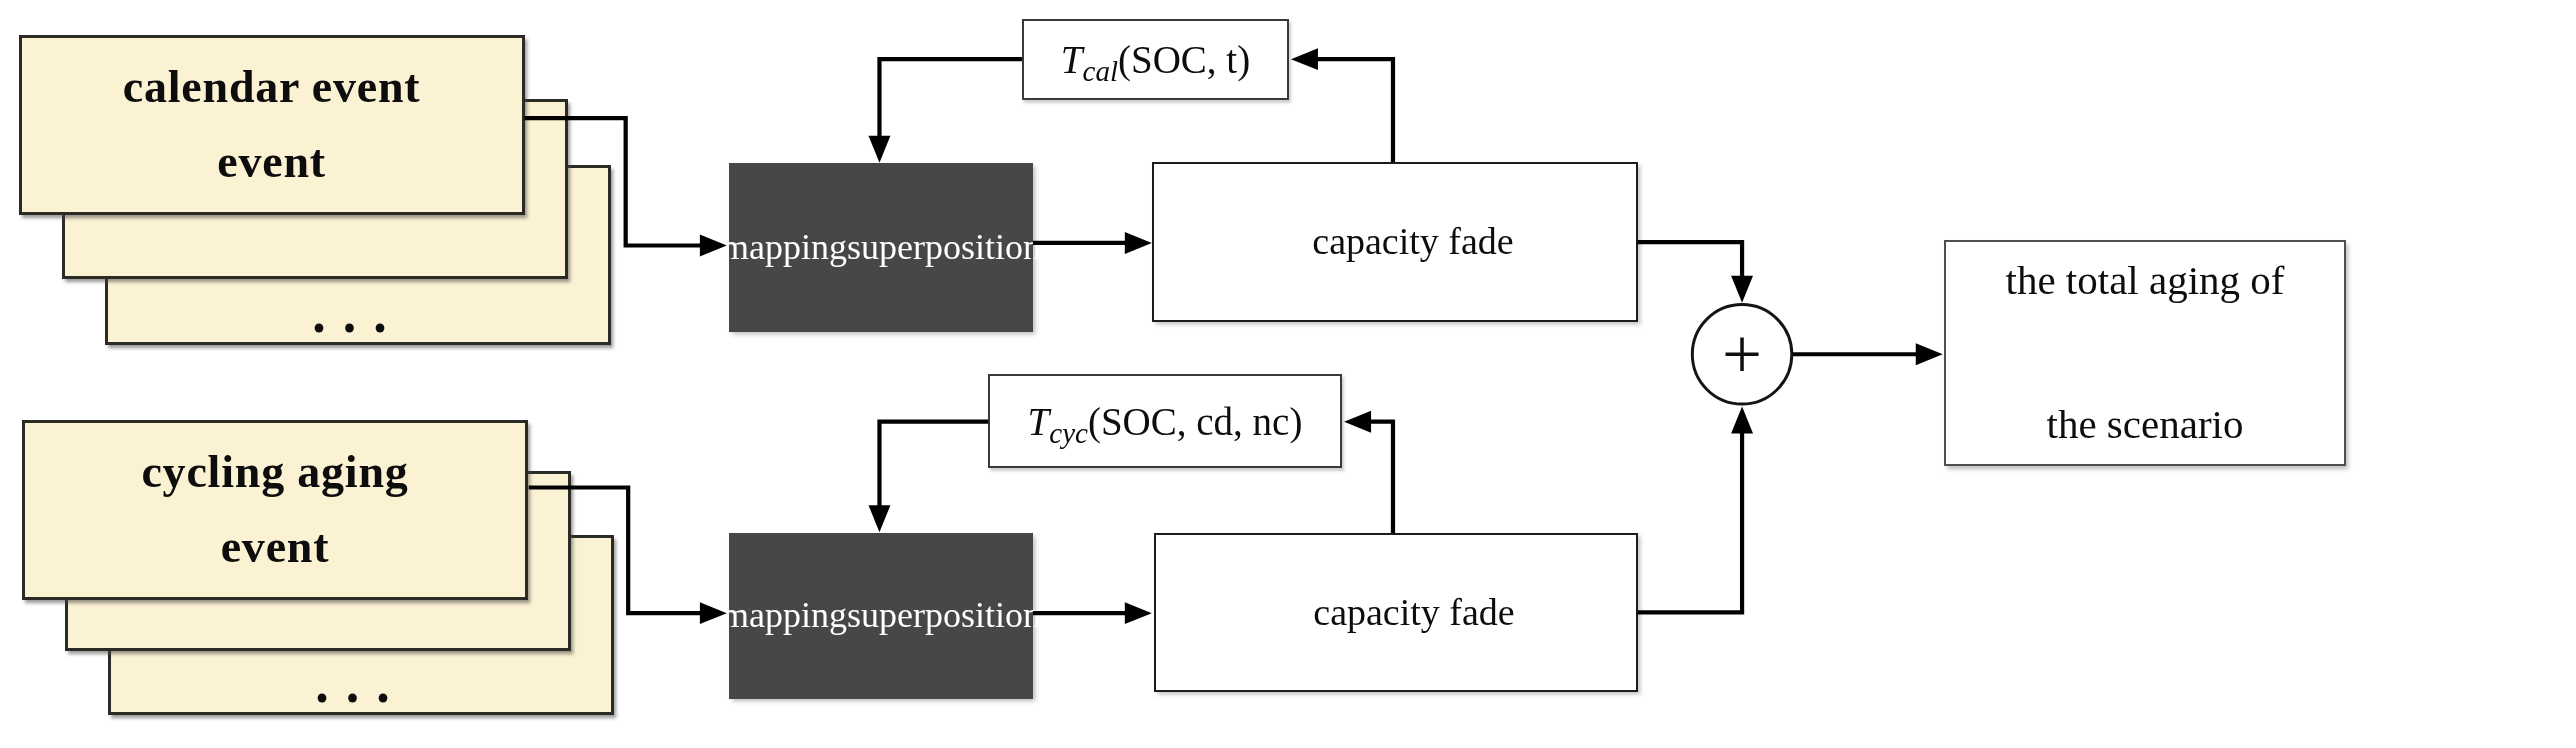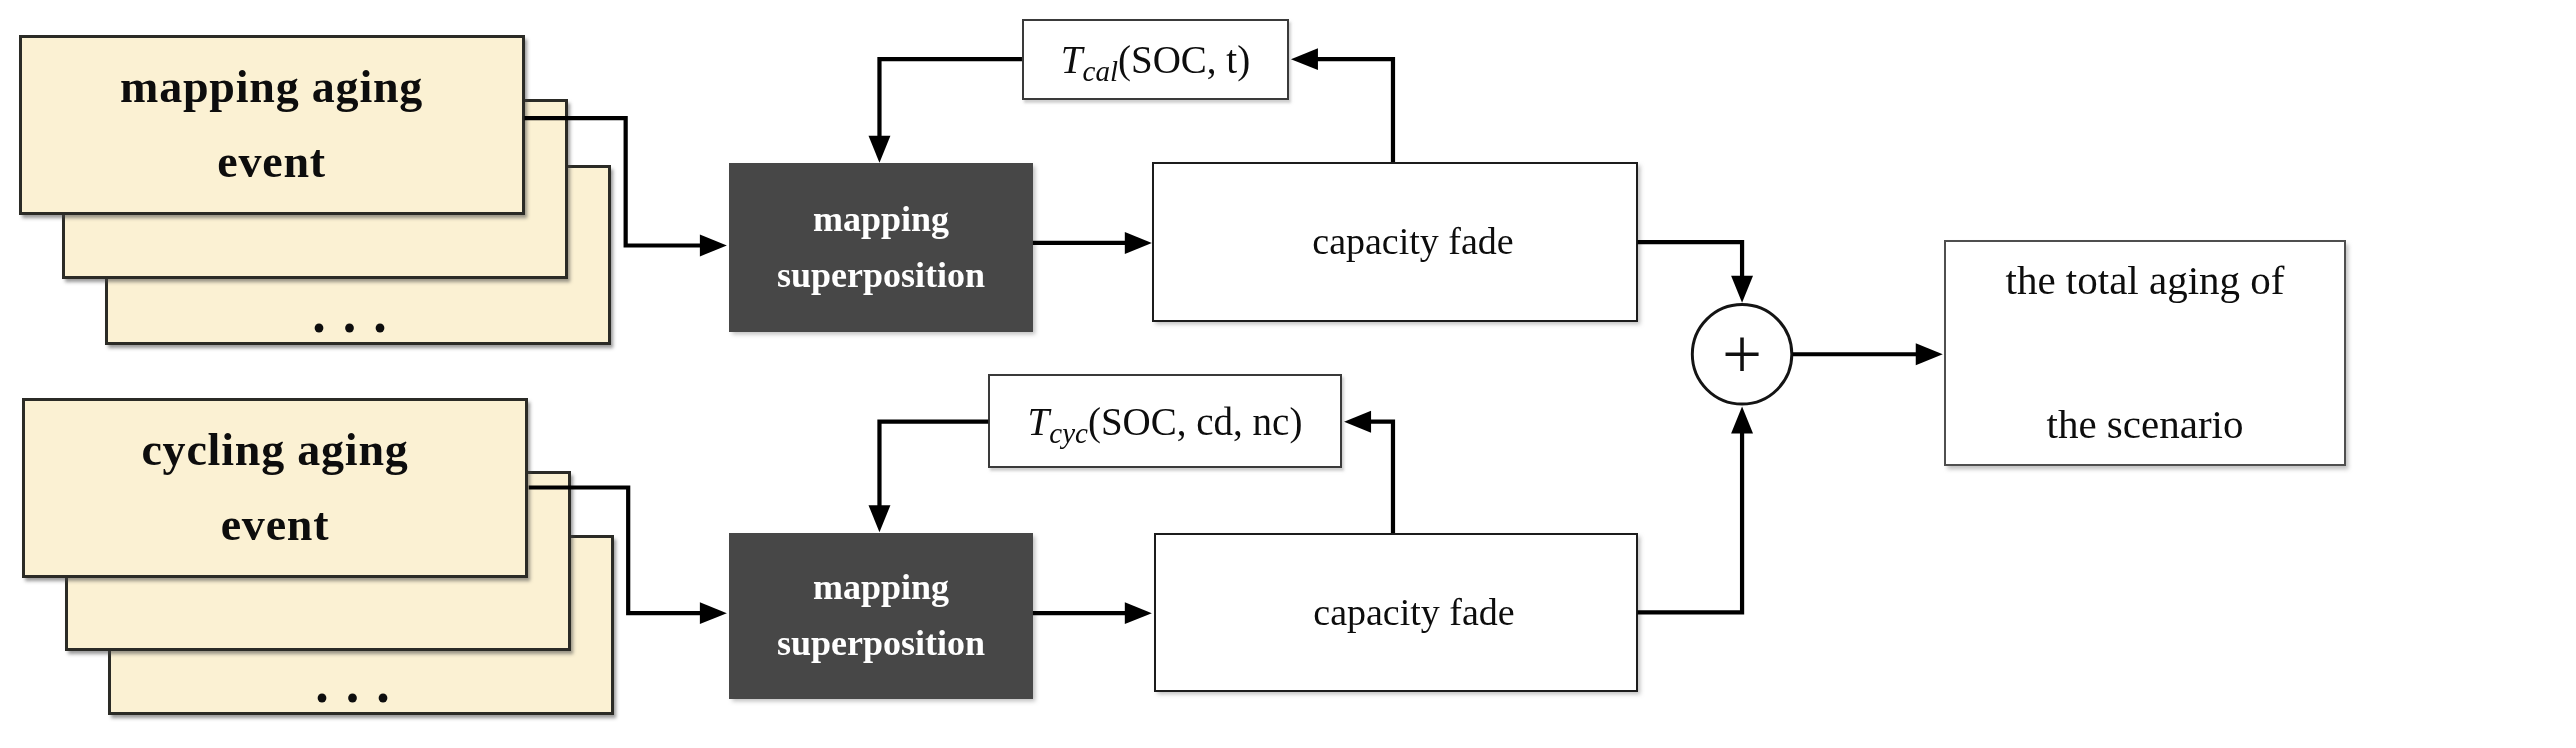--- a/index.html
+++ b/index.html
@@ -54,28 +54,27 @@
   }
 
   
   .dark-box {
     position: absolute;
     width: 304px;
     background: #474747;
     box-sizing: border-box;
     box-shadow: 2.5px 3.4px 4.2px rgba(130,130,130,0.5);
     display: flex;
-    flex-direction: column;
+    flex-direction: row;
     justify-content: center;
     align-items: center;
     text-align: center;
     color: #ffffff;
     font-size: 36px;
     line-height: 1.55;
-    font-weight: bold;
   }
 
   
   .white-box {
     position: absolute;
     background: #ffffff;
     box-sizing: border-box;
     display: flex;
     flex-direction: column;
     justify-content: center;
@@ -134,32 +133,32 @@
 
 <div class="canvas">
 
   <div class="abs">
     <div class="note-card" style="left:105px; top:165px;">
       <div class="ellipsis">...</div>
     </div>
     <div class="note-card" style="left:62px; top:99px;"></div>
     <div class="note-card" style="left:18.6px; top:35px;">
       <div class="note-label">
-        <span>mapping aging</span>
+        <span>calendar event</span>
         <span>event</span>
       </div>
     </div>
   </div>
 
   <div class="abs">
     <div class="note-card" style="left:108px; top:535px;">
       <div class="ellipsis">...</div>
     </div>
     <div class="note-card" style="left:65px; top:471px;"></div>
-    <div class="note-card" style="left:22px; top:398px;">
+    <div class="note-card" style="left:22px; top:420px;">
       <div class="note-label">
         <span>cycling aging</span>
         <span>event</span>
       </div>
     </div>
   </div>
 
   <div class="dark-box" style="left:729px; top:163px; height:169px;">
     <span>mapping</span>
     <span>superposition</span>

